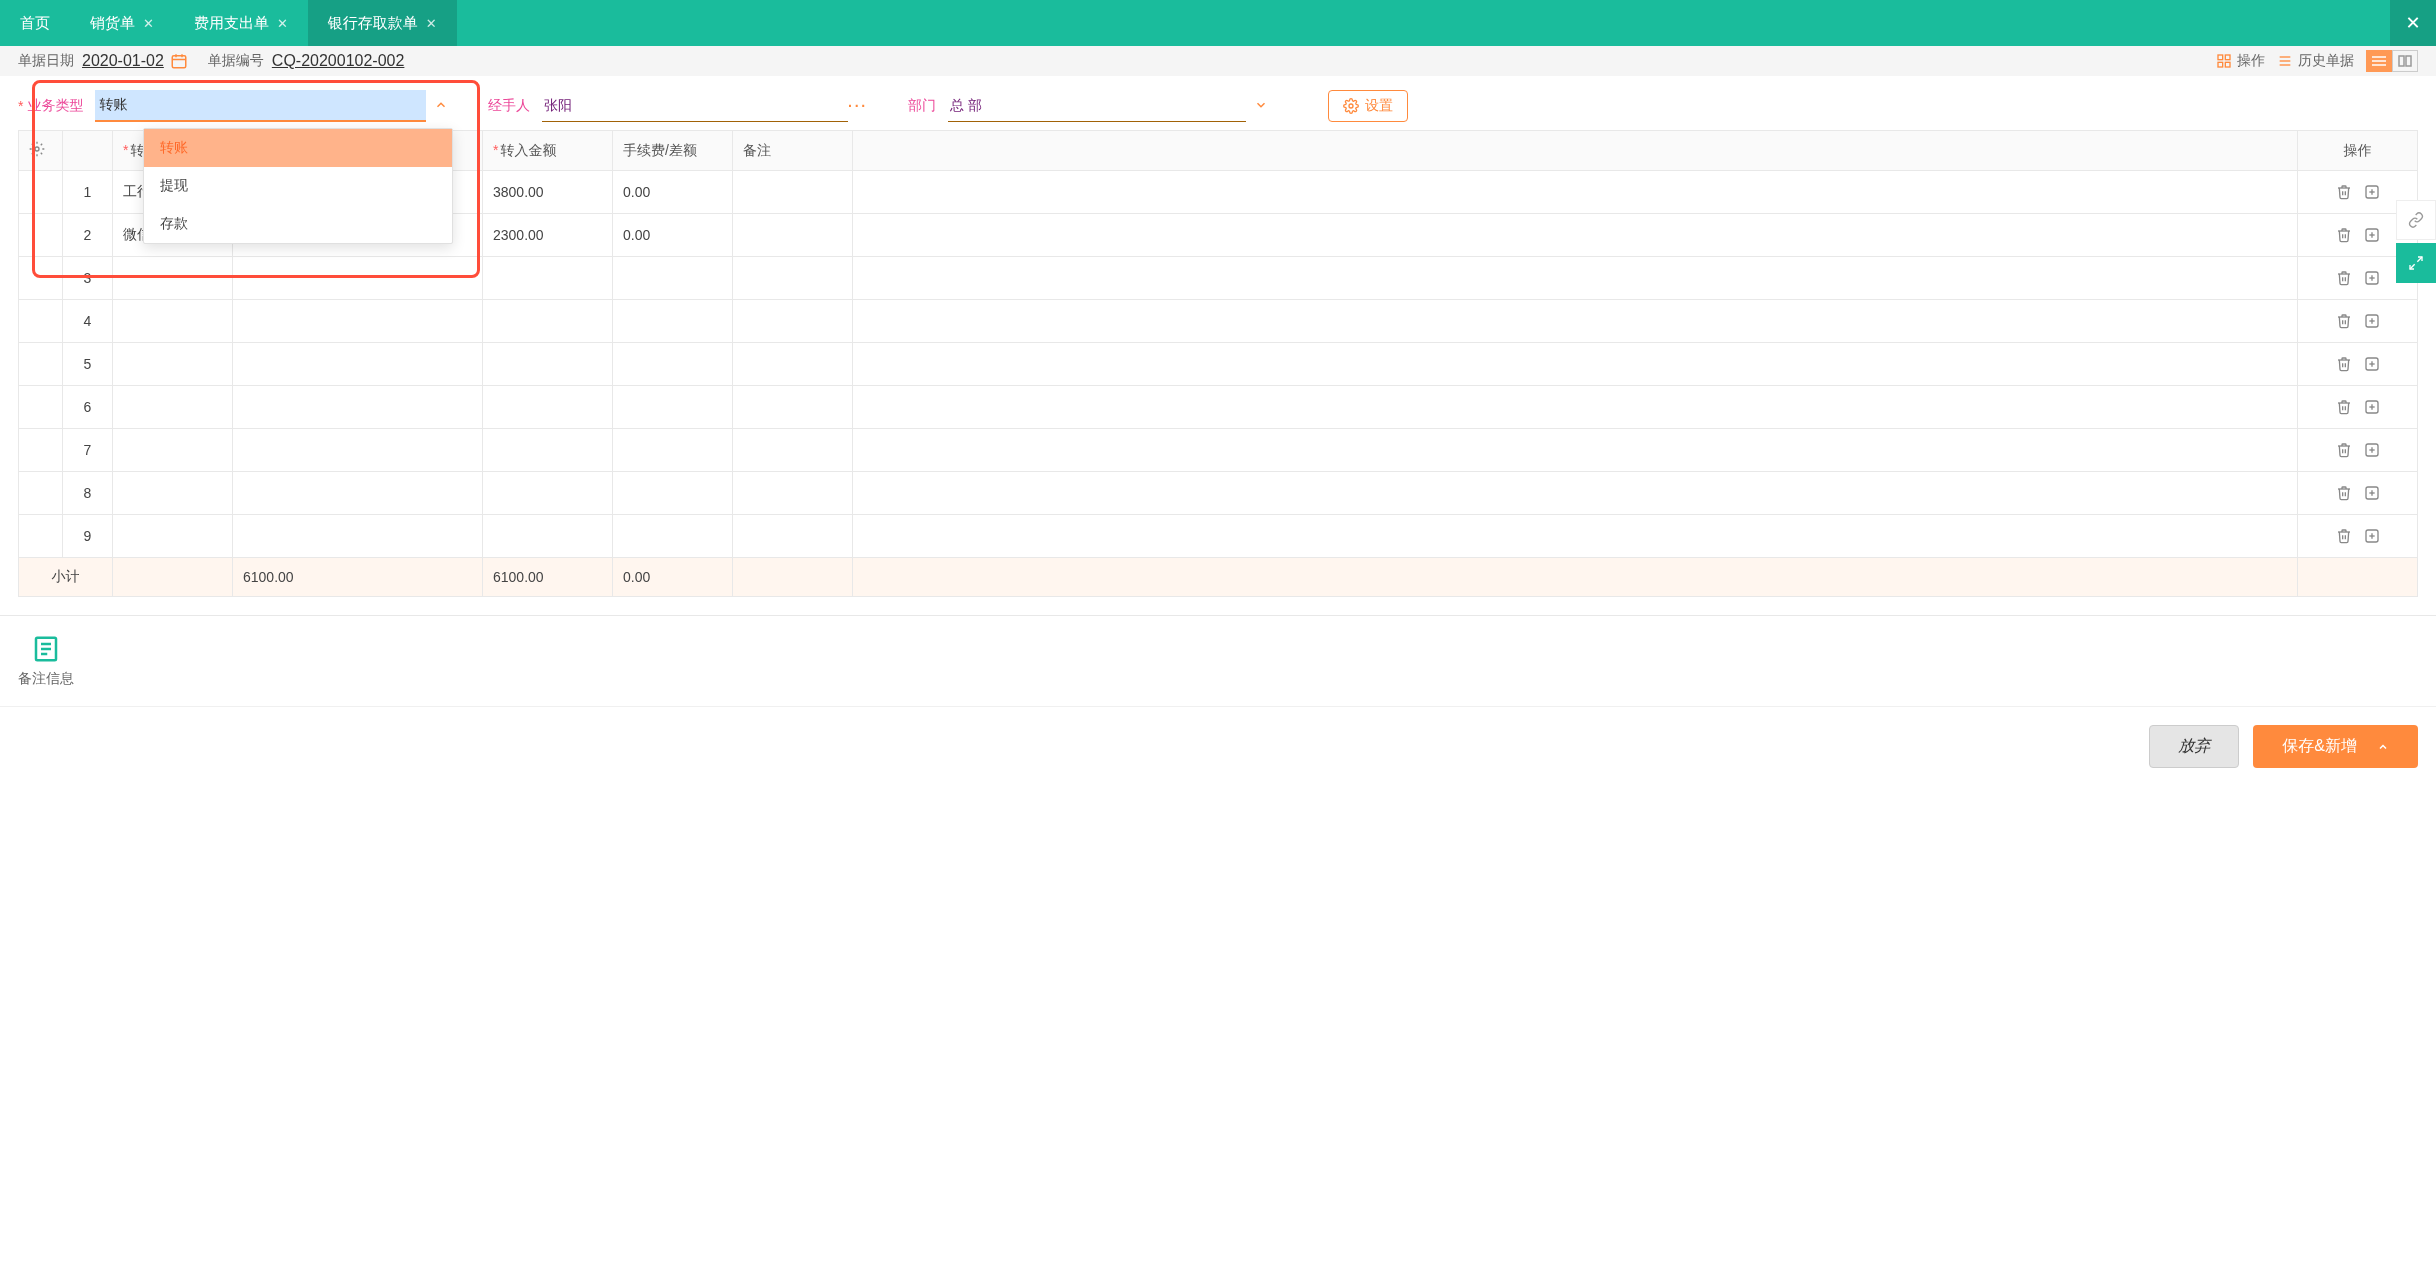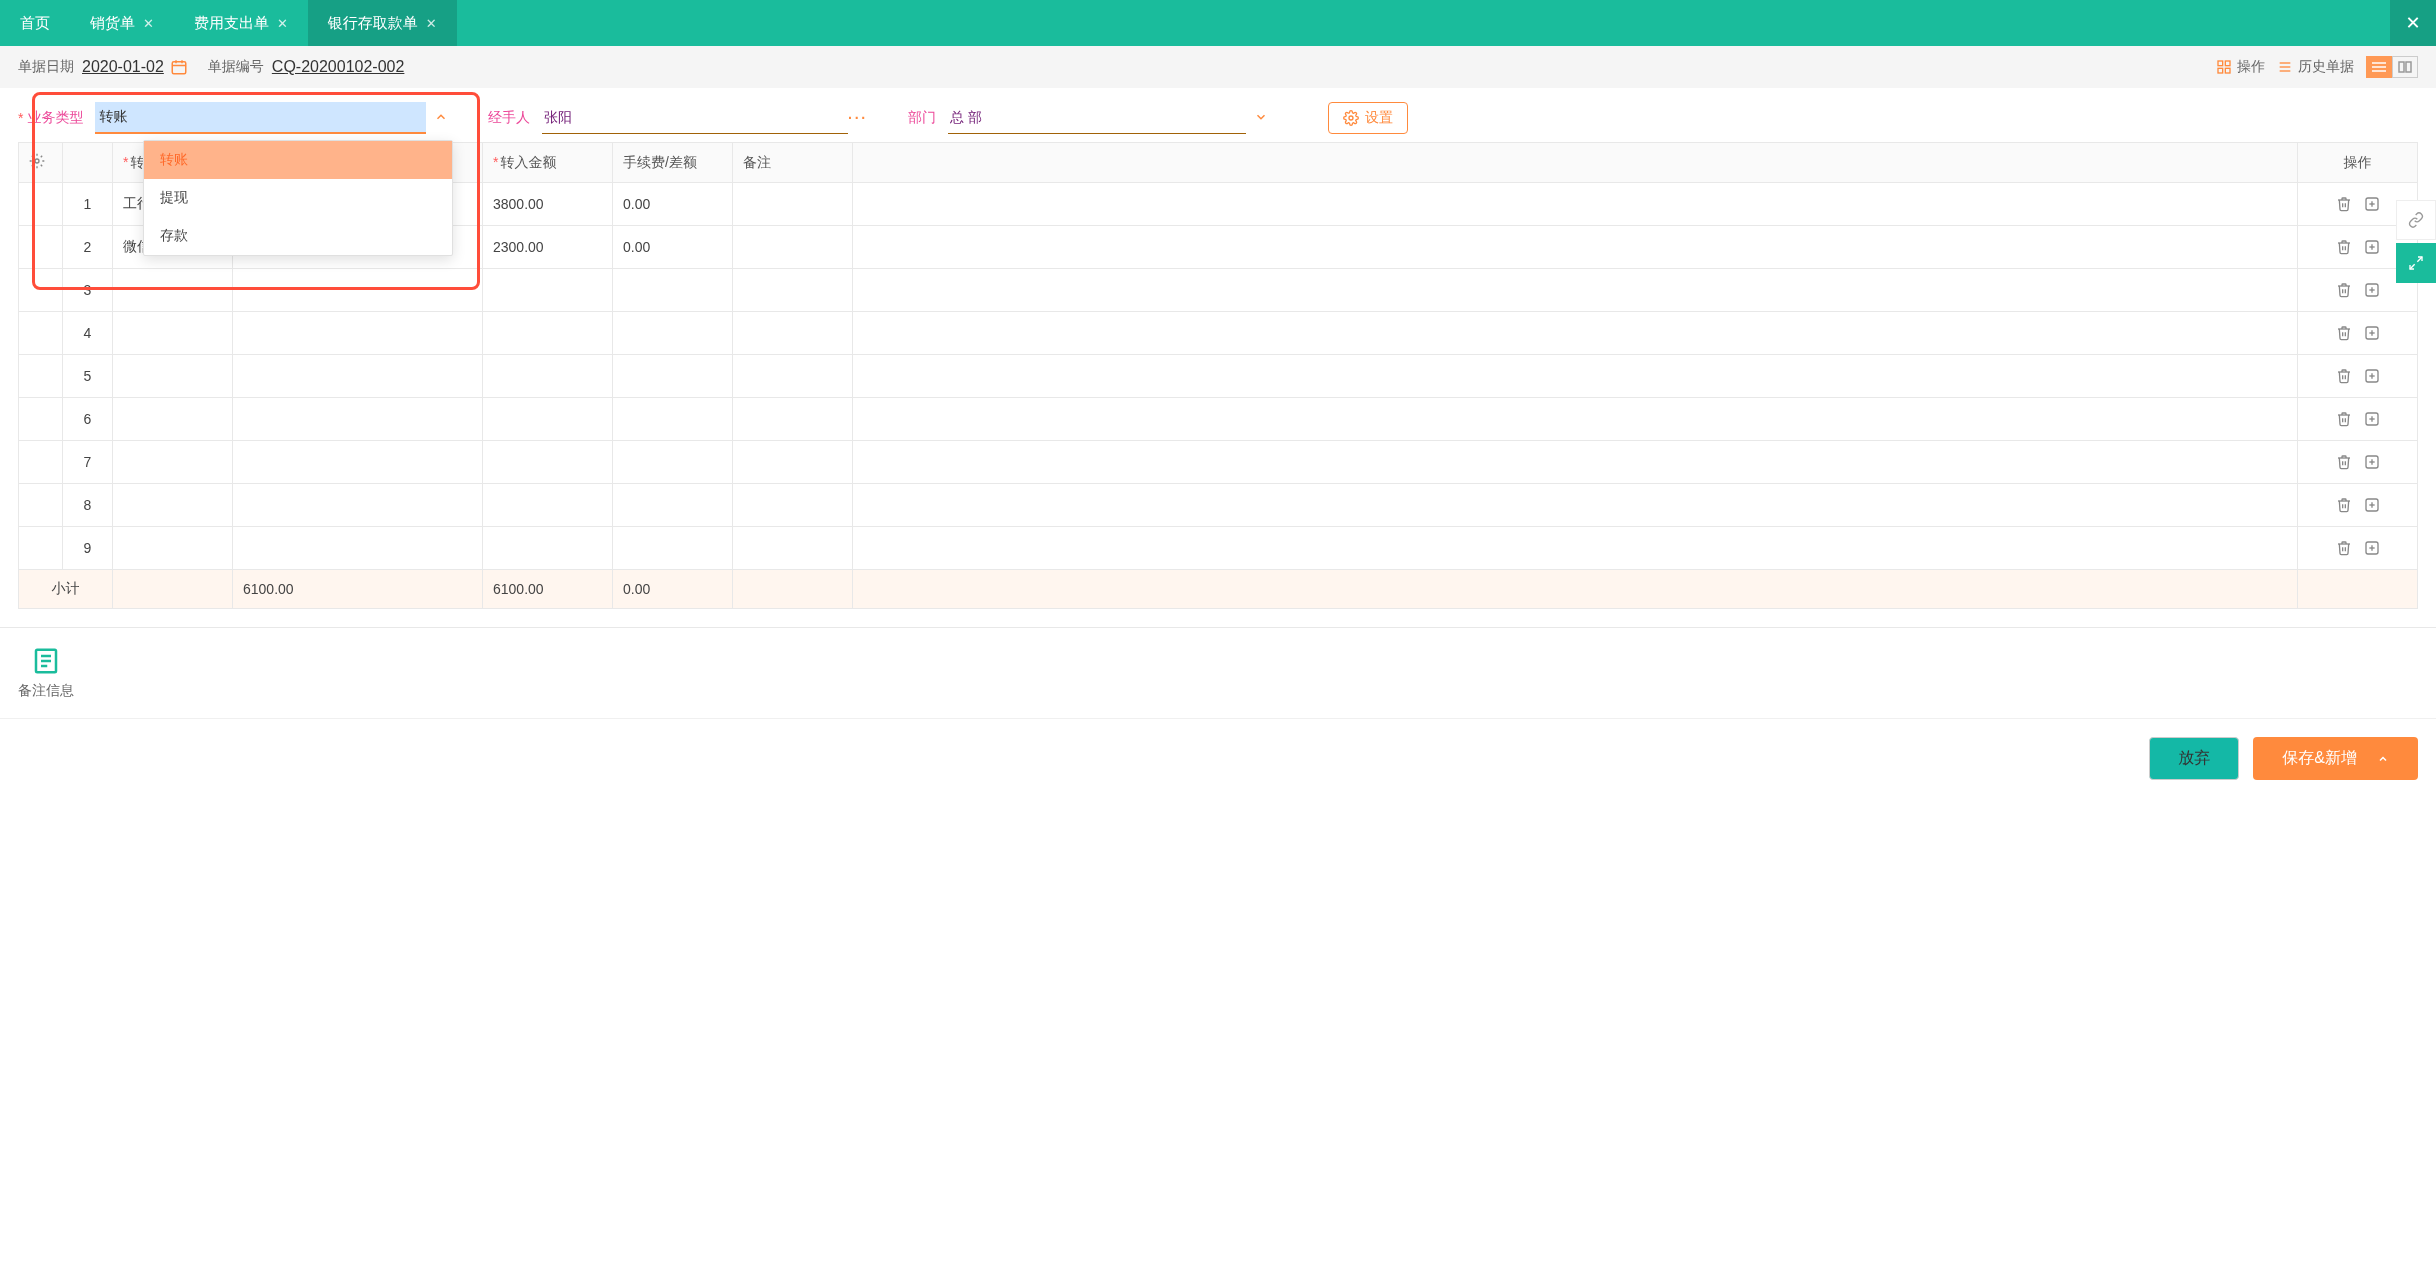--- a/index.html
+++ b/index.html
@@ -4,21 +4,21 @@
 <style>
 * { box-sizing: border-box; margin: 0; padding: 0; }
 body { font-family: -apple-system, BlinkMacSystemFont, "Segoe UI", "PingFang SC", "Microsoft YaHei", sans-serif; font-size: 14px; background: #fff; color: #333; }
 
 .header { background: #1abc9c; height: 46px; display: flex; align-items: stretch; }
 .tab { display: inline-flex; align-items: center; padding: 0 20px; color: #fff; font-size: 15px; cursor: pointer; position: relative; }
 .tab.active { background: #16a085; }
 .tab .close { margin-left: 8px; font-size: 13px; opacity: 0.8; }
 .header-close { margin-left: auto; width: 46px; background: rgba(0,0,0,0.15); display:flex; align-items:center; justify-content:center; color:#fff; font-size: 18px; cursor:pointer; }
 
-.toolbar { background: #f5f5f5; display:flex; align-items:center; padding: 10px 18px; font-size:14px; color:#555; }
+.toolbar { background: #f5f5f5; display:flex; align-items:center; padding: 4px 18px; font-size:14px; color:#555; }
 .toolbar .lbl { color:#666; margin-right:8px; }
 .toolbar .val { color:#333; font-size:16px; margin-right: 6px; text-decoration: underline; }
 .cal-icon { width:18px; height:18px; display:inline-block; vertical-align:middle; margin-right: 20px; }
 .toolbar-right { margin-left:auto; display:flex; align-items:center; gap:12px; }
 .tbr-item { display:flex; align-items:center; gap:5px; color:#666; cursor:pointer; }
 .view-toggle { display:flex; }
 .view-btn { width:26px; height:22px; border:1px solid #ccc; display:flex; align-items:center; justify-content:center; }
 .view-btn.active { background:#ff9955; border-color:#ff9955; }
 
 .form-area { padding: 14px 18px 8px; position:relative; }
@@ -48,21 +48,21 @@
 .gear-cell { width:40px; text-align:center; }
 .row-icon { display:inline-flex; width:22px; height:22px; align-items:center; justify-content:center; color:#888; cursor:pointer; margin:0 3px; }
 .subtotal td { background:#fff6ef;margin-left:28px; }
 
 .remark-area { border-top:1px solid #e8e8e8; display:flex; align-items:center; padding: 18px; gap:20px; margin-top:6px; }
 .remark-label { display:flex; flex-direction:column; align-items:center; color:#666; gap:6px; }
 .remark-input { flex:1; border:none; border-bottom:1px solid #ddd; padding:8px 4px; font-size:14px; color:#999; }
 
 .footer { display:flex; justify-content:flex-end; align-items:center; padding: 18px; gap:14px; border-top:1px solid #f0f0f0; position:relative; }
 .btn { padding:10px 28px; border-radius:4px; font-size:16px; cursor:pointer; border:1px solid transparent; }
-.btn.ghost { background:#14b8a6; border-color:#ccc; color:#333; }
+.btn.ghost { background:#e5e5e5; border-color:#ccc; color:#333;font-style:italic; }
 .btn.primary { background:#ff8a3d; color:#fff; display:flex; align-items:center; gap:20px; }
 
 .side-rail { position:absolute; right:0; top:200px; display:flex; flex-direction:column; }
 .rail-btn { width:40px; height:40px; display:flex; align-items:center; justify-content:center; background:#fff; border:1px solid #eee; cursor:pointer; margin-bottom:3px; }
 .rail-btn.active { background:#1abc9c; border-color:#1abc9c; }
 
 
 .ic { width:16px; height:16px; }
 .ic-big { width:30px; height:30px; }
 </style>

